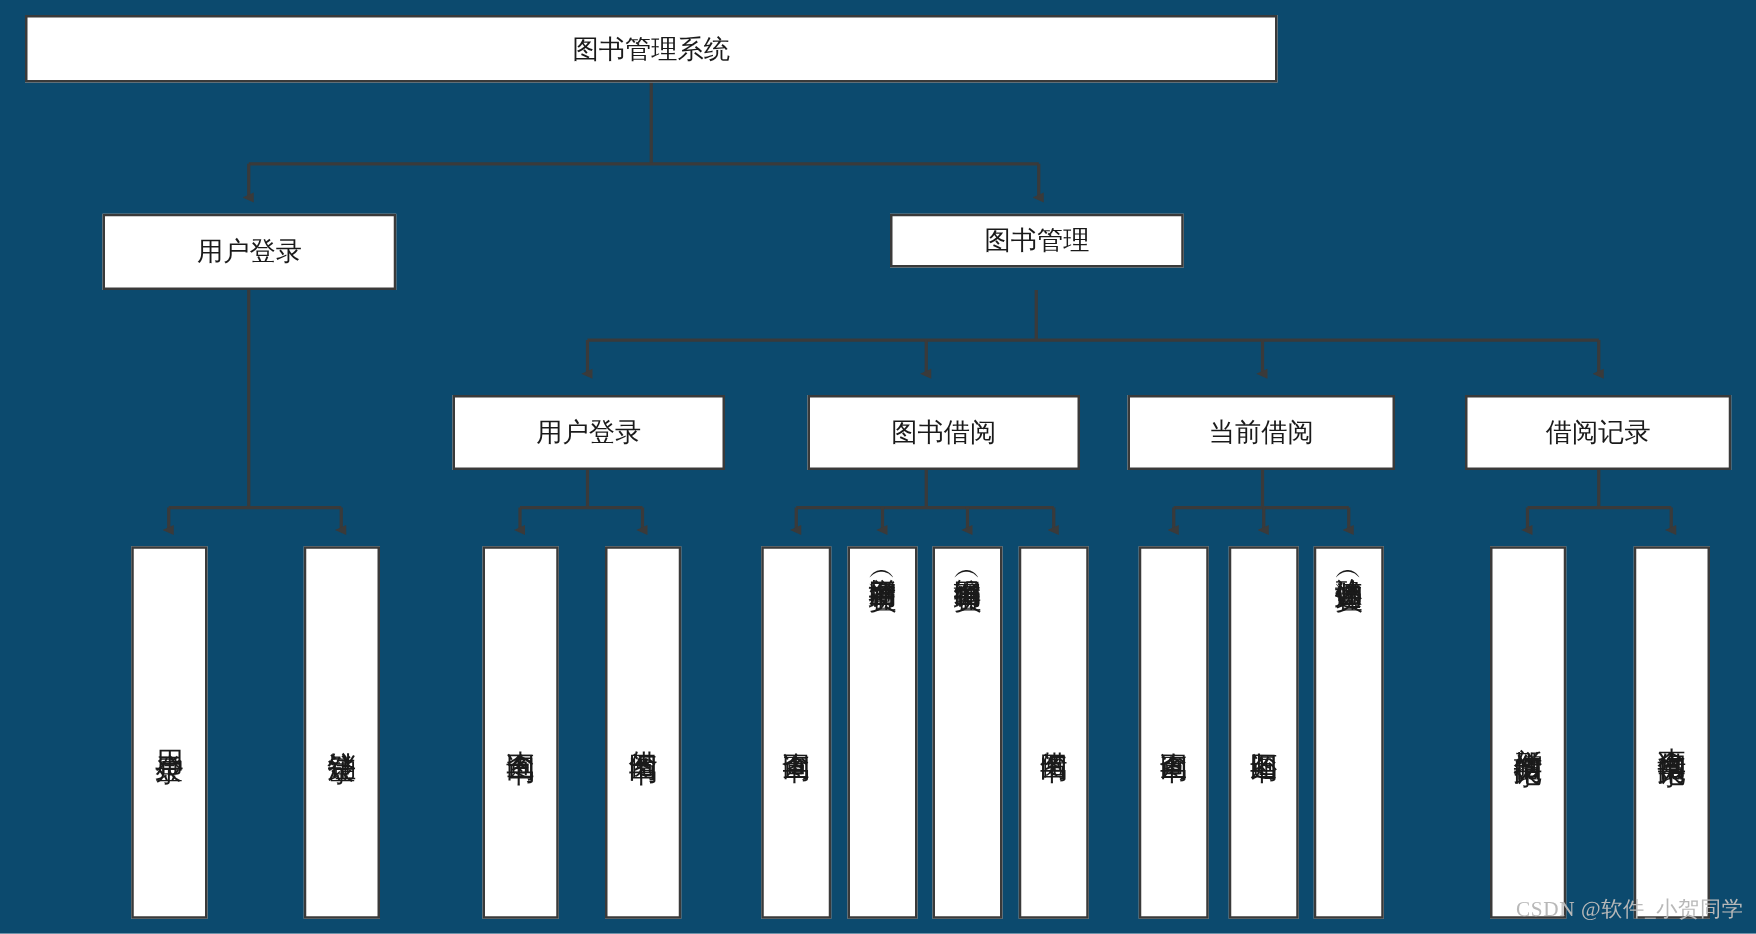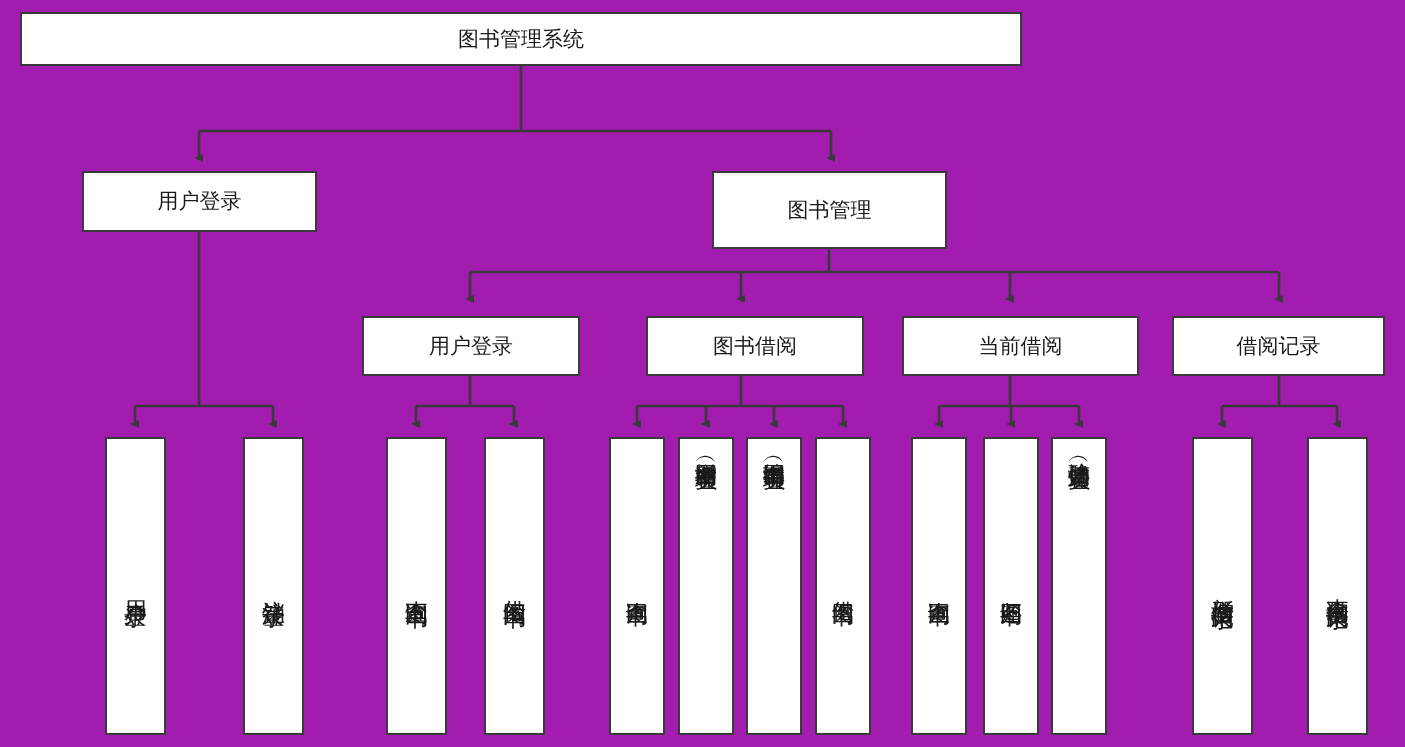--- a/index.html
+++ b/index.html
@@ -4,21 +4,21 @@
 <style>
   html, body {
     margin: 0;
     padding: 0;
     background: #ffffff;
   }
   #canvas {
     position: relative;
     width: 1405px;
     height: 747px;
-    background: #a21caf;
+    background: #0c4a6e;
     font-family: Liberation Serif, serif;
     overflow: hidden;
   }
   svg.edges {
     position: absolute;
     left: 0; top: 0;
     width: 1405px;
     height: 747px;
     pointer-events: none;
   }
@@ -127,33 +127,33 @@
   </svg>
 
   <div class="node horiz" style="left:20px;top:12px;width:1002px;height:54px;">
     <span class="label">图书管理系统</span>
   </div>
 
   <div class="node horiz" style="left:82px;top:171px;width:235px;height:61px;">
     <span class="label">用户登录</span>
   </div>
 
-  <div class="node horiz" style="left:712px;top:171px;width:235px;height:78px;">
+  <div class="node horiz" style="left:712px;top:171px;width:235px;height:43px;">
     <span class="label">图书管理</span>
   </div>
 
   <div class="node horiz" style="left:362px;top:316px;width:218px;height:60px;">
     <span class="label">用户登录</span>
   </div>
 
   <div class="node horiz" style="left:646px;top:316px;width:218px;height:60px;">
     <span class="label">图书借阅</span>
   </div>
 
-  <div class="node horiz" style="left:902px;top:316px;width:237px;height:60px;">
+  <div class="node horiz" style="left:902px;top:316px;width:214px;height:60px;">
     <span class="label">当前借阅</span>
   </div>
 
   <div class="node horiz" style="left:1172px;top:316px;width:213px;height:60px;">
     <span class="label">借阅记录</span>
   </div>
 
   <div class="node vert centered" style="left:105px;top:437px;width:61px;height:298px;">
     <span class="label">用户登录</span>
   </div>
@@ -191,13 +191,14 @@
     <span class="label">确认归还（管理员）</span>
   </div>
 
   <div class="node vert centered" style="left:1192px;top:437px;width:61px;height:298px;">
     <span class="label">新增借阅记录</span>
   </div>
   <div class="node vert centered" style="left:1307px;top:437px;width:61px;height:298px;">
     <span class="label">查询借阅记录</span>
   </div>
 
+  <div id="watermark">CSDN @软件_小贺同学</div>
 </div>
 
 </body></html>

